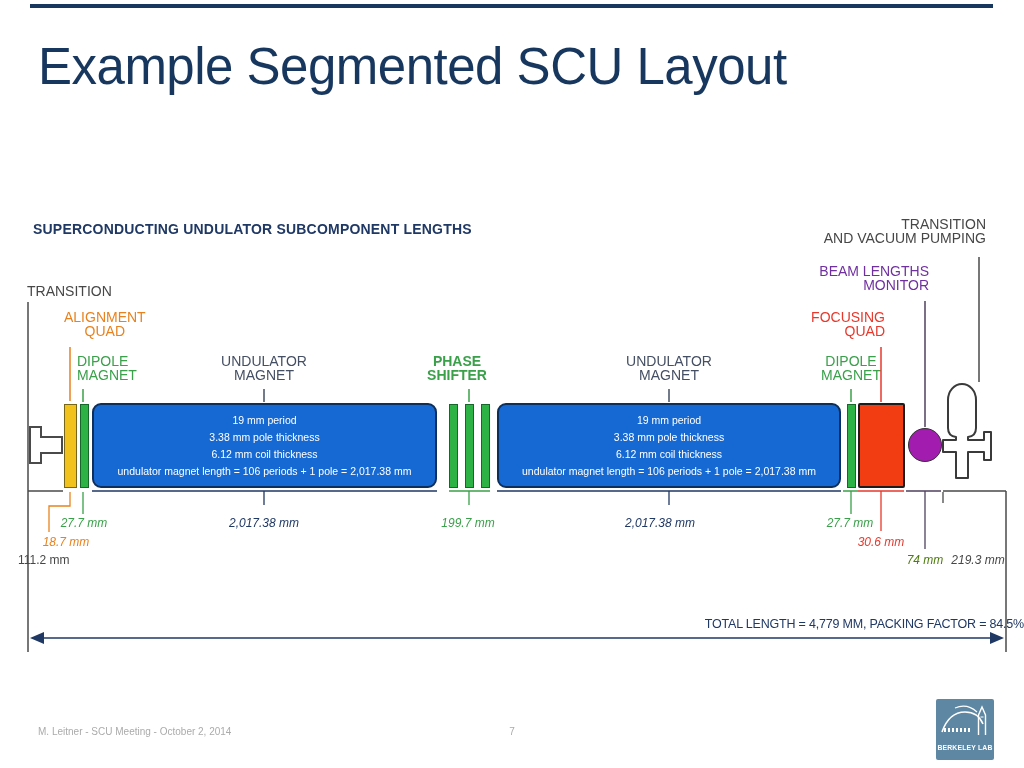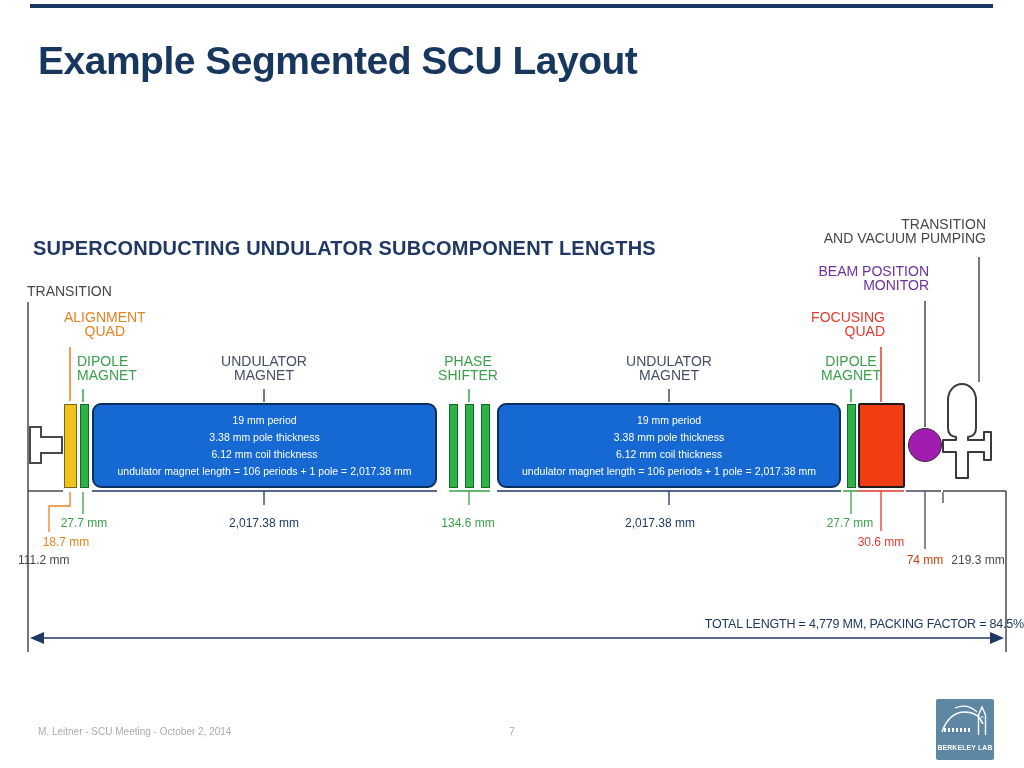--- a/index.html
+++ b/index.html
@@ -5,43 +5,43 @@
   html,body { margin:0; padding:0; background:#fff; }
   .slide {
     position:relative; width:1024px; height:768px; background:#ffffff;
     font-family:"Liberation Sans", sans-serif; overflow:hidden;
   }
   .abs { position:absolute; }
 
   .top-rule { top:4px; left:30px; width:963px; height:4px; background:#17375E; }
 
   .title {
-    top:41px; left:38px; font-size:39px; font-weight:bold; color:#17375E;
+    top:41px; left:38px; font-size:51px; font-weight:normal; color:#17375E;
     letter-spacing:-0.5px; line-height:1; white-space:nowrap;
   }
   .subtitle {
     top:92px; left:38px; font-size:24px; font-weight:bold; color:#17375E;
     letter-spacing:-0.3px; line-height:1; white-space:nowrap;
   }
   .diagram-heading {
-    top:221px; left:33px; font-size:20px; font-weight:bold; color:#1F3864;
-    letter-spacing:0.2px; white-space:nowrap;margin-top:16px;
+    top:221px; left:33px; font-size:14px; font-weight:bold; color:#1F3864;
+    letter-spacing:0.2px; white-space:nowrap;
   }
 
   .lbl { font-size:14px; line-height:13.5px; white-space:pre-line; }
   .lbl.right { text-align:right; }
   .lbl.center { text-align:center; }
   .c-gray   { color:#474747; }
   .c-slate  { color:#454F63; }
   .c-orange { color:#E8821E; }
   .c-green  { color:#3AA04A; }
   .c-red    { color:#E8382C; }
   .c-purple { color:#7030A0; }
   .c-navy   { color:#1F3864; }
-  .c-dpurp  { color:#c2410c; }
+  .c-dpurp  { color:#4d7c0f; }
 
   .bar { position:absolute; top:404px; height:84px; box-sizing:border-box; }
   .bar-yellow { left:64px; width:13px; background:#F2C21C; border:1px solid #77661a; }
   .bar-green  { width:9px;  background:#2DB345; border:1px solid #15672A; }
 
   .und-box {
     position:absolute; top:403px; height:85px; background:#1669D2;
     border:2px solid #0D2F5C; border-radius:9px; box-sizing:border-box;
     display:flex; flex-direction:column; justify-content:space-evenly;
     color:#fff; font-size:10.5px; text-align:center; line-height:12px; padding:4px 0;
@@ -49,21 +49,21 @@
   .red-box {
     position:absolute; top:403px; left:858px; width:47px; height:85px;
     background:#F23D12; border:2px solid #1c1c1c; border-radius:2px; box-sizing:border-box;
   }
   .bpm-circle {
     position:absolute; top:428px; left:908px; width:34px; height:34px;
     background:#A21CAF; border:1.5px solid #333; border-radius:50%; box-sizing:border-box;
   }
 
   .dim { font-size:12px; line-height:14px; white-space:nowrap; }
-  .dim.center { text-align:center; }
+  .dim.center { text-align:center;font-style:italic; }
 
   .total-text {
     top:617px; left:0; width:1024px; text-align:right; color:#1F3864;
     font-size:12.5px; letter-spacing:-0.2px;
   }
 
   .footer-credit { top:726px; left:38px; font-size:10px; color:#ABABAB; }
   .footer-page { top:726px; left:0; width:1024px; text-align:center; font-size:10px; color:#ABABAB; }
   .logo { top:699px; left:936px; width:58px; height:61px; background:#5E87A4; border-radius:2px; }
 
@@ -80,29 +80,29 @@
 
   <div class="abs diagram-heading">SUPERCONDUCTING UNDULATOR SUBCOMPONENT LENGTHS</div>
 
   <div class="abs lbl c-gray" style="top:285px; left:27px;">TRANSITION</div>
   <div class="abs lbl c-orange" style="top:311px; left:64px;text-align:center;">ALIGNMENT
 QUAD</div>
   <div class="abs lbl c-green" style="top:355px; left:77px;">DIPOLE
 MAGNET</div>
   <div class="abs lbl c-slate center" style="top:355px; left:184px; width:160px;">UNDULATOR
 MAGNET</div>
-  <div class="abs lbl c-green center" style="top:355px; left:388px; width:160px;">PHASE
+  <div class="abs lbl c-green center" style="top:355px; left:377px; width:160px;font-weight:bold;">PHASE
 SHIFTER</div>
   <div class="abs lbl c-slate center" style="top:355px; left:589px; width:160px;">UNDULATOR
 MAGNET</div>
   <div class="abs lbl c-green center" style="top:355px; left:771px; width:160px;">DIPOLE
 MAGNET</div>
   <div class="abs lbl c-red right" style="top:311px; right:139px;">FOCUSING
 QUAD</div>
-  <div class="abs lbl c-purple right" style="top:265px; right:95px;">BEAM POSITION
+  <div class="abs lbl c-purple right" style="top:265px; right:95px;">BEAM LENGTHS
 MONITOR</div>
   <div class="abs lbl c-gray right" style="top:218px; right:38px;">TRANSITION
 AND VACUUM PUMPING</div>
 
   <div class="bar bar-yellow"></div>
   <div class="bar bar-green" style="left:80px;"></div>
 
   <div class="und-box" style="left:92px; width:345px;">
     <div>19 mm period</div>
     <div>3.38 mm pole thickness</div>
@@ -156,21 +156,21 @@
 
     <path d="M30,427 H41 V437 H62 V453 H41 V463 H30 Z" fill="#ffffff" stroke="#4A4A4A" stroke-width="2"></path>
 
     <path d="M948,428 L948,400 A14,16 0 0 1 976,400 L976,428 Q976,436 968,437 L968,440 H984 V432 H991 V460 H984 V452 H968 V478 H956 V452 H943 V440 H956 V437 Q948,436 948,428 Z" fill="#ffffff" stroke="#3A3A3A" stroke-width="2" stroke-linejoin="round"></path>
   </svg>
 
   <div class="abs dim c-green center" style="top:516px; left:24px;  width:120px;">27.7 mm</div>
   <div class="abs dim c-orange center" style="top:535px; left:6px;   width:120px;">18.7 mm</div>
   <div class="abs dim c-gray" style="top:553px; left:18px;">111.2 mm</div>
   <div class="abs dim c-navy center" style="top:516px; left:184px; width:160px;">2,017.38 mm</div>
-  <div class="abs dim c-green center" style="top:516px; left:388px; width:160px;">134.6 mm</div>
+  <div class="abs dim c-green center" style="top:516px; left:388px; width:160px;">199.7 mm</div>
   <div class="abs dim c-navy center" style="top:516px; left:580px; width:160px;">2,017.38 mm</div>
   <div class="abs dim c-green center" style="top:516px; left:790px; width:120px;">27.7 mm</div>
   <div class="abs dim c-red center" style="top:535px; left:821px; width:120px;">30.6 mm</div>
   <div class="abs dim c-dpurp center" style="top:553px; left:865px; width:120px;">74 mm</div>
   <div class="abs dim c-gray center" style="top:553px; left:918px; width:120px;">219.3 mm</div>
 
   <div class="abs total-text">TOTAL LENGTH = 4,779 MM, PACKING FACTOR = 84.5%</div>
 
   <div class="abs footer-credit">M. Leitner - SCU Meeting - October 2, 2014</div>
   <div class="abs footer-page">7</div>

